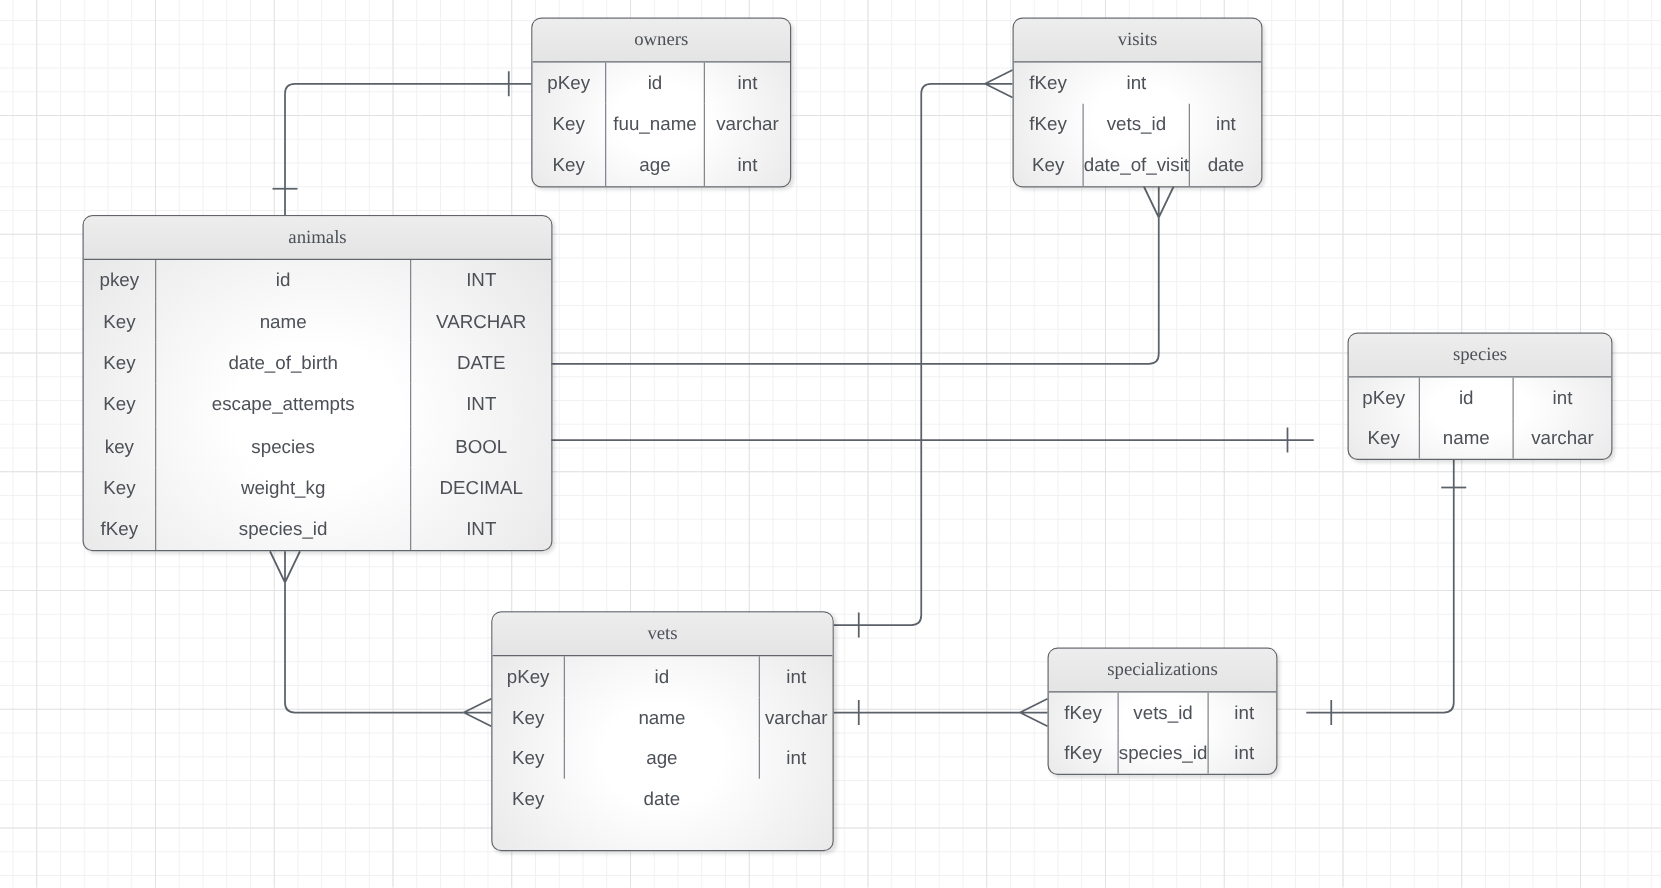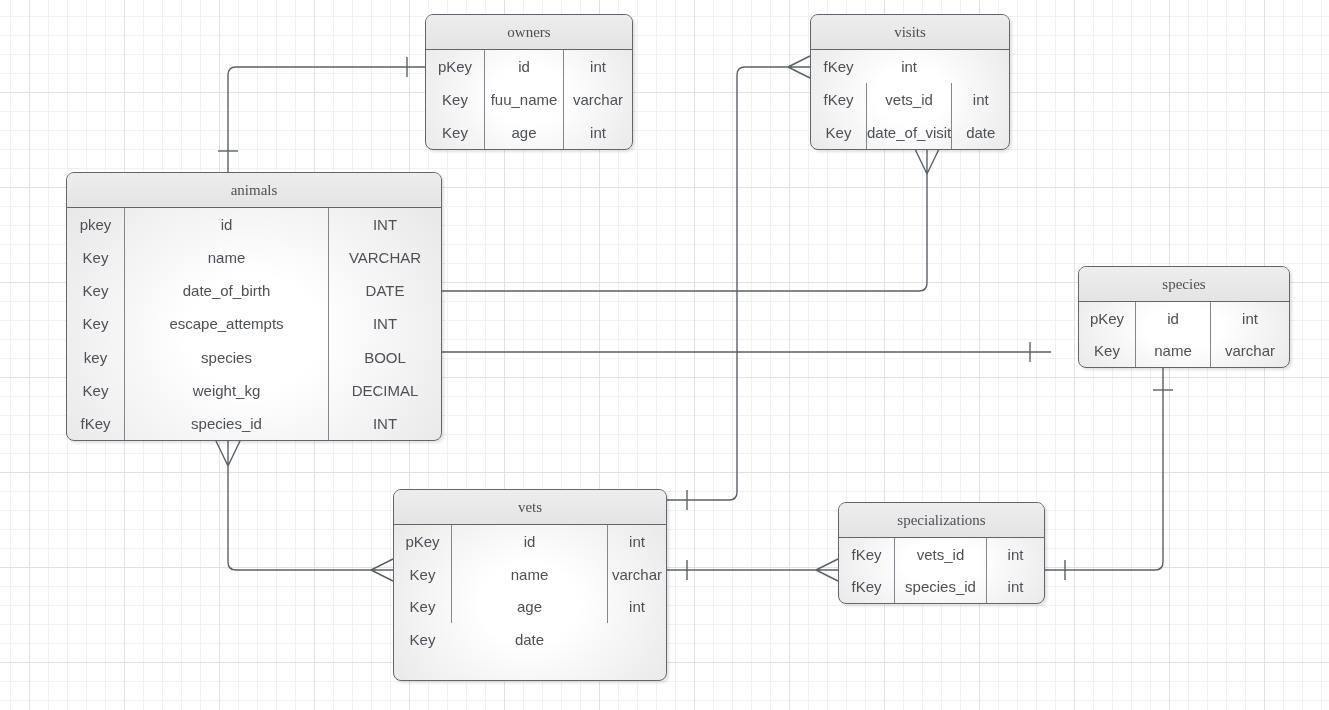--- a/index.html
+++ b/index.html
@@ -54,21 +54,21 @@
   .t-animals .row{grid-template-columns:57px 1fr 112px;}
 
   .t-species{left:1051px;top:266px;width:212px;height:102px;margin-left:27px;}
   .t-species .tbl-body{height:65px;grid-template-rows:repeat(2,1fr);}
   .t-species .row{grid-template-columns:56px 1fr 78px;}
 
   .t-vets{left:393px;top:489px;width:274px;height:192px;}
   .t-vets .tbl-body{height:131px;grid-template-rows:repeat(4,1fr);}
   .t-vets .row{grid-template-columns:57px 1fr 58px;}
 
-  .t-specializations{left:838px;top:502px;width:207px;height:102px;}
+  .t-specializations{left:838px;top:518px;width:184px;height:102px;}
   .t-specializations .tbl-body{height:65px;grid-template-rows:repeat(2,1fr);}
   .t-specializations .row{grid-template-columns:55px 1fr 57px;}
 
   svg.connector-layer{position:absolute;left:0;top:0;pointer-events:none;}
   svg.connector-layer path{fill:none;stroke:#5b6169;stroke-width:1.4;stroke-linejoin:round;}
 </style>
 </head>
 <body>
 
 <svg class="connector-layer" width="1329" height="710">

